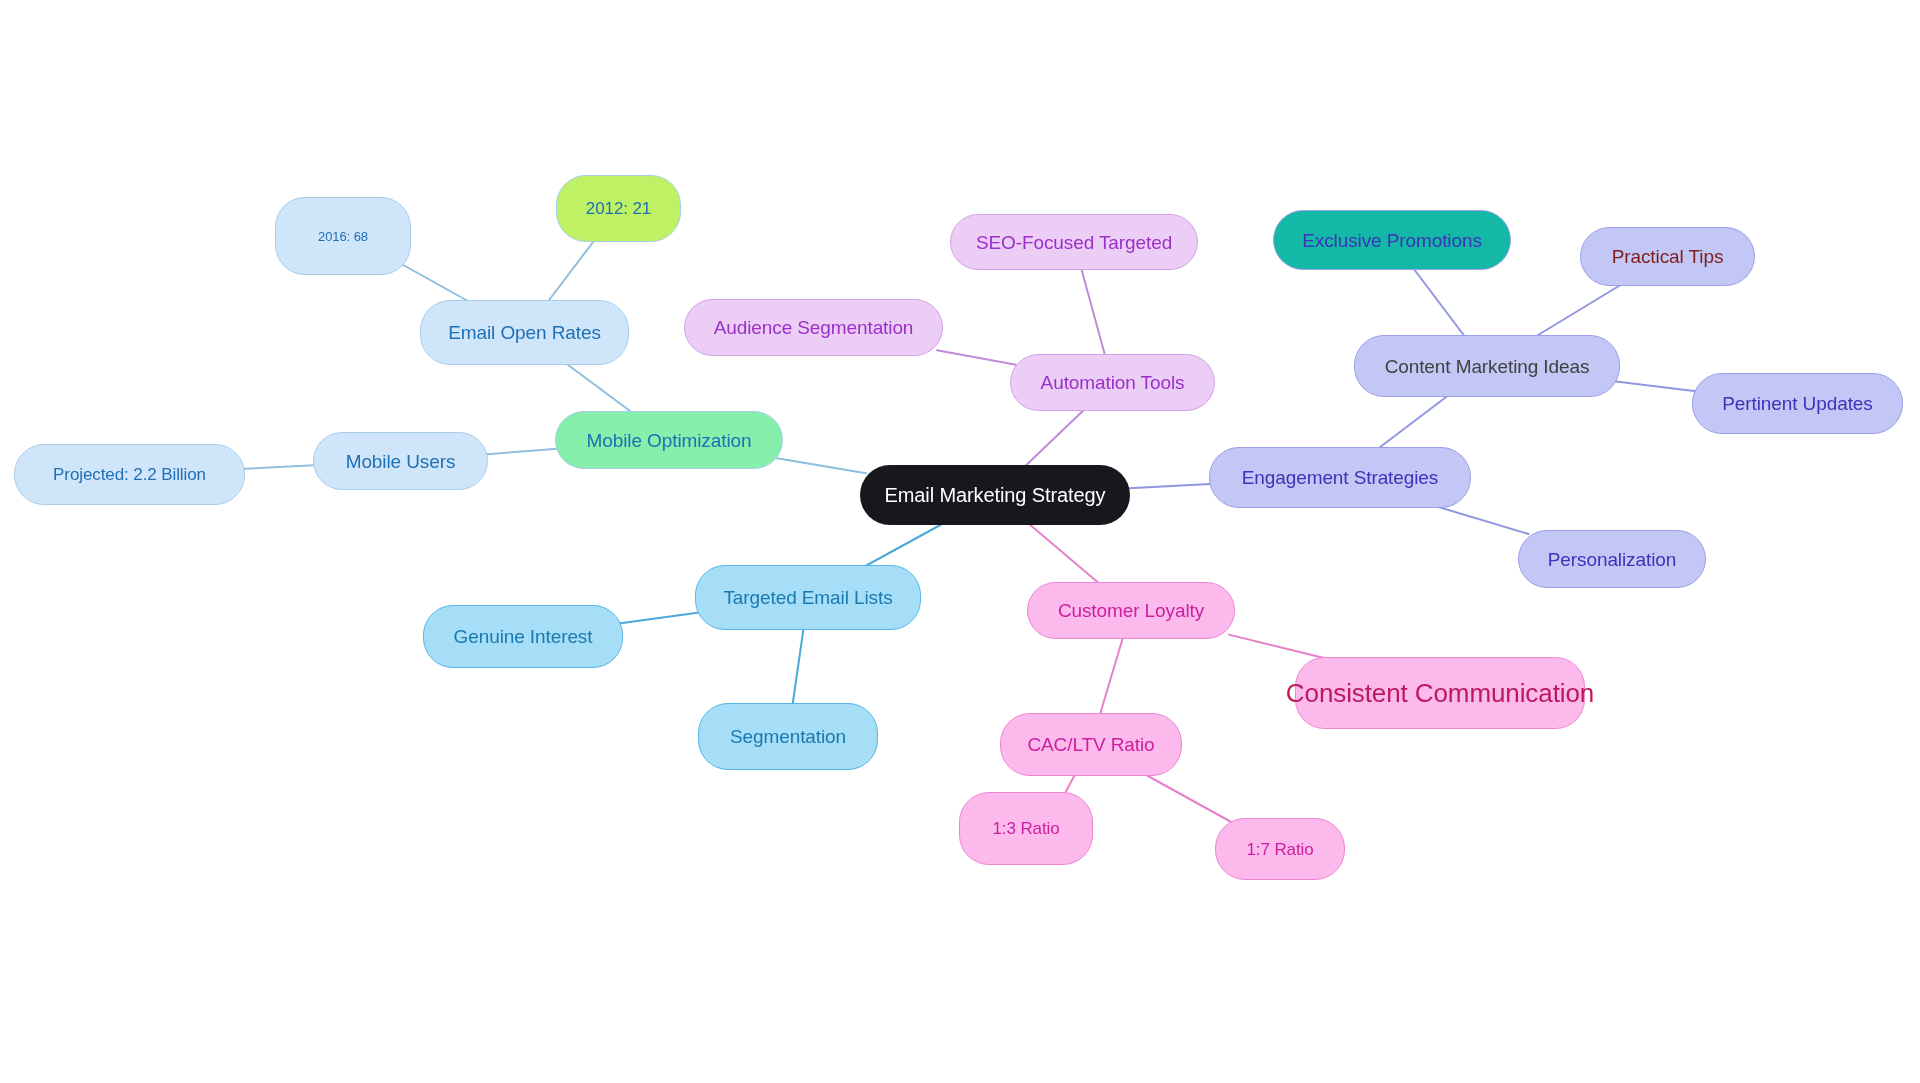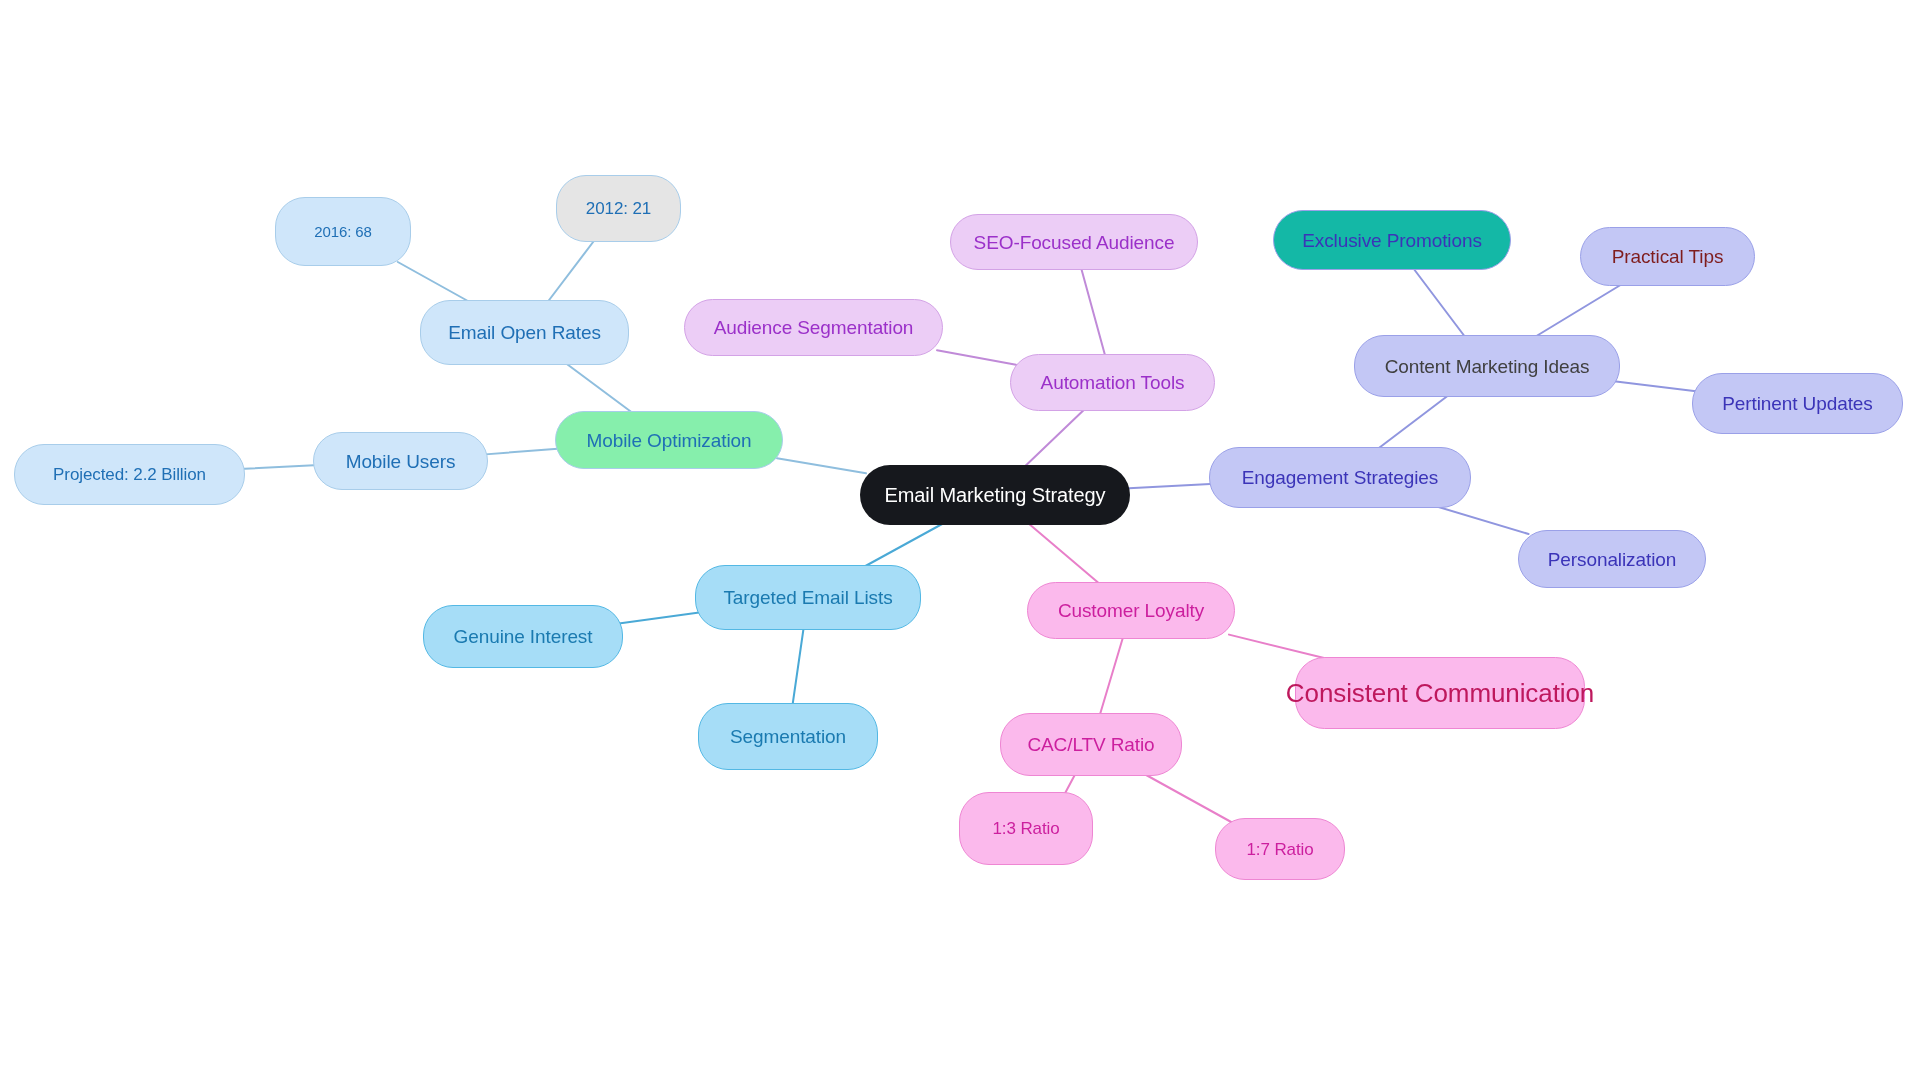--- a/index.html
+++ b/index.html
@@ -83,24 +83,24 @@
   <div id="node-layer">
       <div class="node root" style="left: 860px; top: 465px; width: 270px; height: 60px; background: rgb(22, 24, 29); border-color: rgb(22, 24, 29); color: rgb(255, 255, 255); font-size: 20px; border-radius: 30px;">
         <span class="node-label">Email Marketing Strategy</span>
       </div>
       <div class="node" style="left: 555px; top: 411px; width: 228px; height: 58px; background: #86efac; border-color: rgb(168, 205, 234); color: rgb(31, 111, 181); font-size: 19px; border-radius: 29px;">
         <span class="node-label">Mobile Optimization</span>
       </div>
       <div class="node" style="left: 420px; top: 300px; width: 209px; height: 65px; background: rgb(207, 230, 250); border-color: rgb(168, 205, 234); color: rgb(31, 111, 181); font-size: 19px; border-radius: 30px;">
         <span class="node-label">Email Open Rates</span>
       </div>
-      <div class="node" style="left: 275px; top: 197px; width: 136px; height: 69px; background: rgb(207, 230, 250); border-color: rgb(168, 205, 234); color: rgb(31, 111, 181); font-size: 15px; border-radius: 30px;">
+      <div class="node" style="left: 275px; top: 197px; width: 136px; height: 78px; background: rgb(207, 230, 250); border-color: rgb(168, 205, 234); color: rgb(31, 111, 181); font-size: 13px; border-radius: 30px;">
         <span class="node-label">2016: 68</span>
       </div>
-      <div class="node" style="left: 556px; top: 175px; width: 125px; height: 67px; background: #e5e5e5; border-color: rgb(168, 205, 234); color: rgb(31, 111, 181); font-size: 17px; border-radius: 30px;">
+      <div class="node" style="left: 556px; top: 175px; width: 125px; height: 67px; background: #bef264; border-color: rgb(168, 205, 234); color: rgb(31, 111, 181); font-size: 17px; border-radius: 30px;">
         <span class="node-label">2012: 21</span>
       </div>
       <div class="node" style="left: 313px; top: 432px; width: 175px; height: 58px; background: rgb(207, 230, 250); border-color: rgb(168, 205, 234); color: rgb(31, 111, 181); font-size: 19px; border-radius: 29px;">
         <span class="node-label">Mobile Users</span>
       </div>
       <div class="node" style="left: 14px; top: 444px; width: 231px; height: 61px; background: rgb(207, 230, 250); border-color: rgb(168, 205, 234); color: rgb(31, 111, 181); font-size: 17px; border-radius: 30px;">
         <span class="node-label">Projected: 2.2 Billion</span>
       </div>
       <div class="node" style="left: 695px; top: 565px; width: 226px; height: 65px; background: rgb(166, 221, 247); border-color: rgb(83, 184, 228); color: rgb(26, 122, 176); font-size: 19px; border-radius: 30px;">
         <span class="node-label">Targeted Email Lists</span>
@@ -108,21 +108,21 @@
       <div class="node" style="left: 423px; top: 605px; width: 200px; height: 63px; background: rgb(166, 221, 247); border-color: rgb(83, 184, 228); color: rgb(26, 122, 176); font-size: 19px; border-radius: 30px;">
         <span class="node-label">Genuine Interest</span>
       </div>
       <div class="node" style="left: 698px; top: 703px; width: 180px; height: 67px; background: rgb(166, 221, 247); border-color: rgb(83, 184, 228); color: rgb(26, 122, 176); font-size: 19px; border-radius: 30px;">
         <span class="node-label">Segmentation</span>
       </div>
       <div class="node" style="left: 1010px; top: 354px; width: 205px; height: 57px; background: rgb(236, 205, 246); border-color: rgb(211, 162, 230); color: rgb(155, 48, 201); font-size: 19px; border-radius: 28.5px;">
         <span class="node-label">Automation Tools</span>
       </div>
       <div class="node" style="left: 950px; top: 214px; width: 248px; height: 56px; background: rgb(236, 205, 246); border-color: rgb(211, 162, 230); color: rgb(155, 48, 201); font-size: 19px; border-radius: 28px;">
-        <span class="node-label">SEO-Focused Audience</span>
+        <span class="node-label">SEO-Focused Targeted</span>
       </div>
       <div class="node" style="left: 684px; top: 299px; width: 259px; height: 57px; background: rgb(236, 205, 246); border-color: rgb(211, 162, 230); color: rgb(155, 48, 201); font-size: 19px; border-radius: 28.5px;">
         <span class="node-label">Audience Segmentation</span>
       </div>
       <div class="node" style="left: 1209px; top: 447px; width: 262px; height: 61px; background: rgb(195, 199, 245); border-color: rgb(154, 160, 232); color: rgb(59, 52, 184); font-size: 19px; border-radius: 30px;">
         <span class="node-label">Engagement Strategies</span>
       </div>
       <div class="node" style="left: 1354px; top: 335px; width: 266px; height: 62px; background: rgb(195, 199, 245); border-color: rgb(154, 160, 232); color: #404040; font-size: 19px; border-radius: 30px;">
         <span class="node-label">Content Marketing Ideas</span>
       </div>

